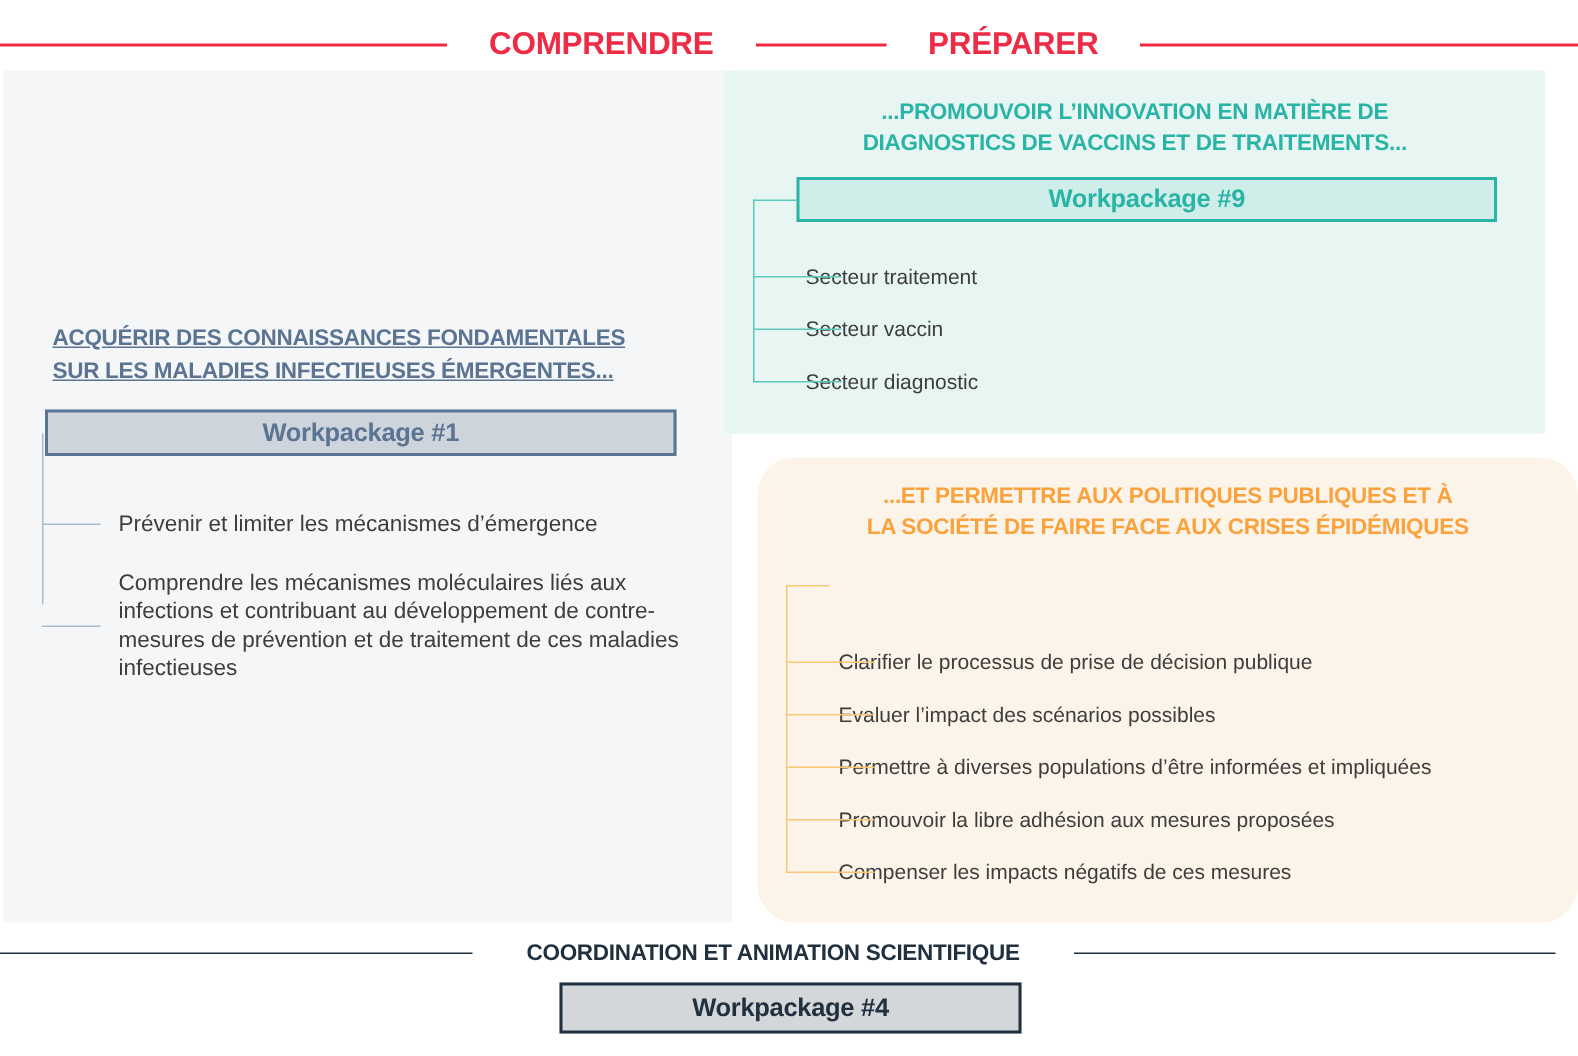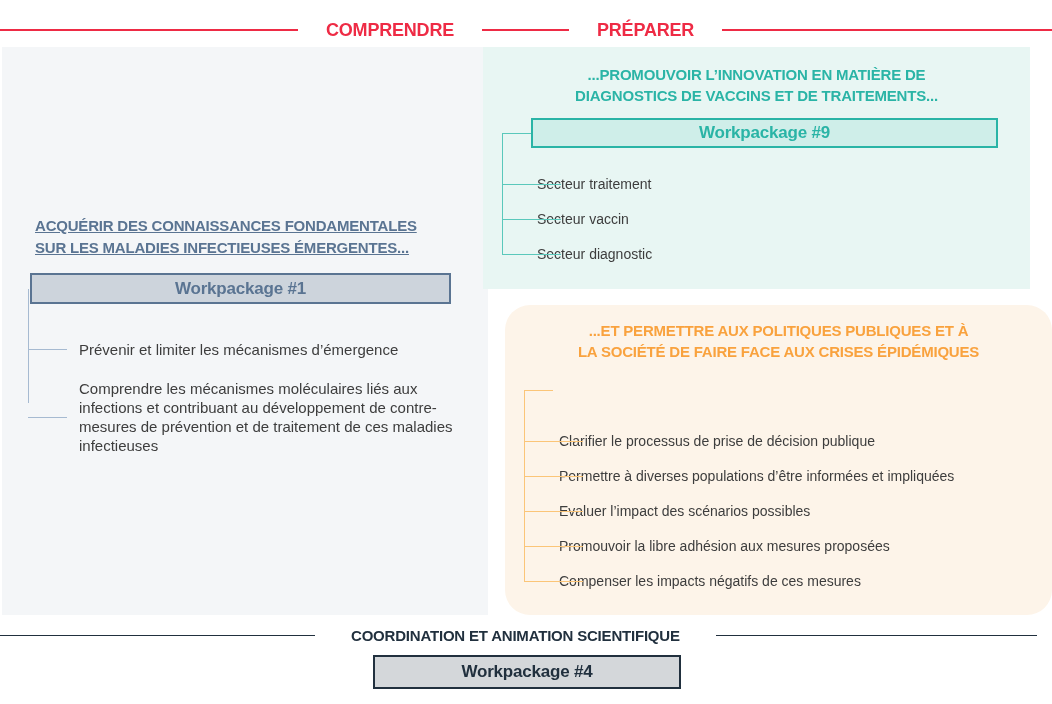--- a/index.html
+++ b/index.html
@@ -25,21 +25,21 @@
   body{font-family:"Liberation Sans","DejaVu Sans",sans-serif;}
   .page{position:relative;width:1052px;height:704px;background:#ffffff;overflow:hidden;}
 
   
   .phase-header{position:absolute;top:18px;left:0;width:1052px;height:24px;
     display:flex;align-items:center;column-gap:28px;}
   .hline{height:0;border-top:2px solid var(--red);}
   .hline.w1{width:298px;}
   .hline.w2{width:87px;}
   .hline.w3{flex:1;}
-  .phase-label{color:var(--red);font-size:18px;font-weight:bold;letter-spacing:-0.2px;white-space:nowrap;}
+  .phase-label{color:var(--red);font-size:21px;font-weight:bold;letter-spacing:-0.2px;white-space:nowrap;}
 
   
   .panel{position:absolute;}
   .panel-wp1{left:2px;top:47px;width:486px;height:568px;background:var(--panel-left-bg);}
   .panel-wp2{left:483px;top:47px;width:547px;height:242px;background:var(--panel-teal-bg);}
   .panel-wp3{left:505px;top:305px;width:547px;height:310px;background:var(--panel-cream-bg);border-radius:25px;}
 
   .title{font-size:15px;font-weight:bold;letter-spacing:-0.2px;}
   .title .tl{display:block;}
   .wp1-title{position:absolute;left:33px;top:168px;line-height:22px;color:var(--slate);text-align:left;text-decoration:underline;}
@@ -147,24 +147,24 @@
       <span class="tl">...ET PERMETTRE AUX POLITIQUES PUBLIQUES ET À</span>
       <span class="tl">LA SOCIÉTÉ DE FAIRE FACE AUX CRISES ÉPIDÉMIQUES</span>
     </h2>
     <div class="stub wp3-stub"></div>
     <div class="trunk wp3-trunk"></div>
     <div class="items rt-items wp3-items">
       <div class="item">
         <span>Clarifier le processus de prise de décision publique</span>
       </div>
       <div class="item">
-        <span>Permettre à diverses populations d’être informées et impliquées</span>
+        <span>Evaluer l’impact des scénarios possibles</span>
       </div>
       <div class="item">
-        <span>Evaluer l’impact des scénarios possibles</span>
+        <span>Permettre à diverses populations d’être informées et impliquées</span>
       </div>
       <div class="item">
         <span>Promouvoir la libre adhésion aux mesures proposées</span>
       </div>
       <div class="item">
         <span>Compenser les impacts négatifs de ces mesures</span>
       </div>
     </div>
   </section>
 

